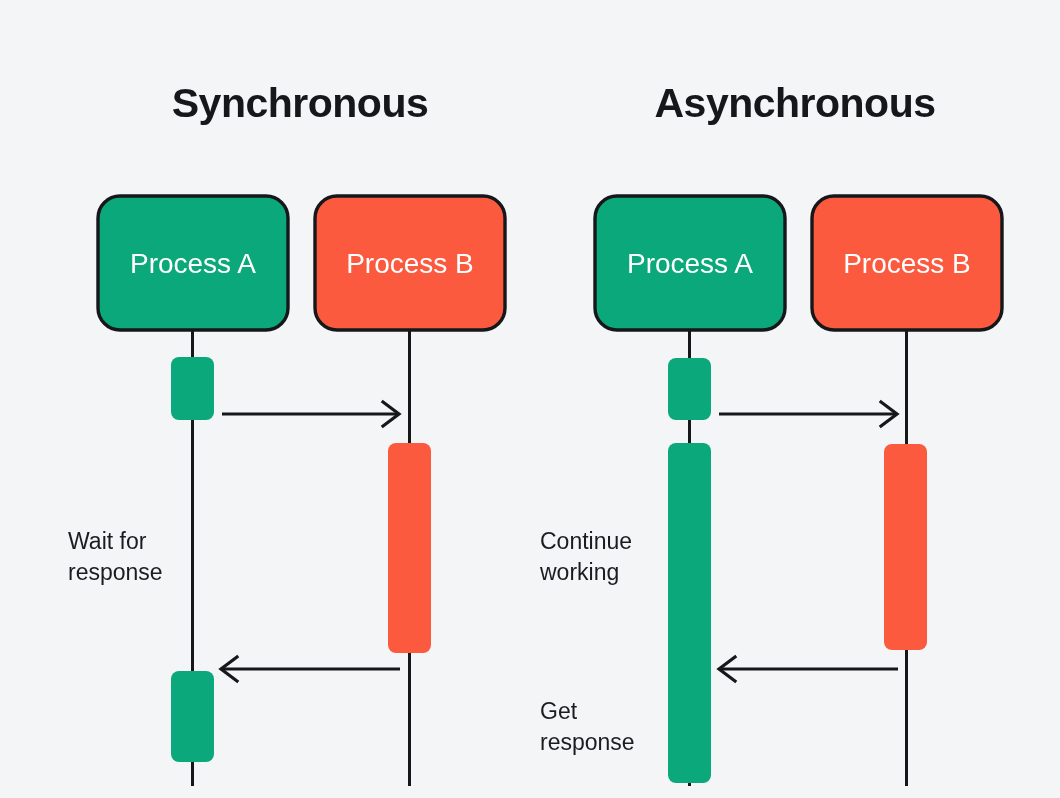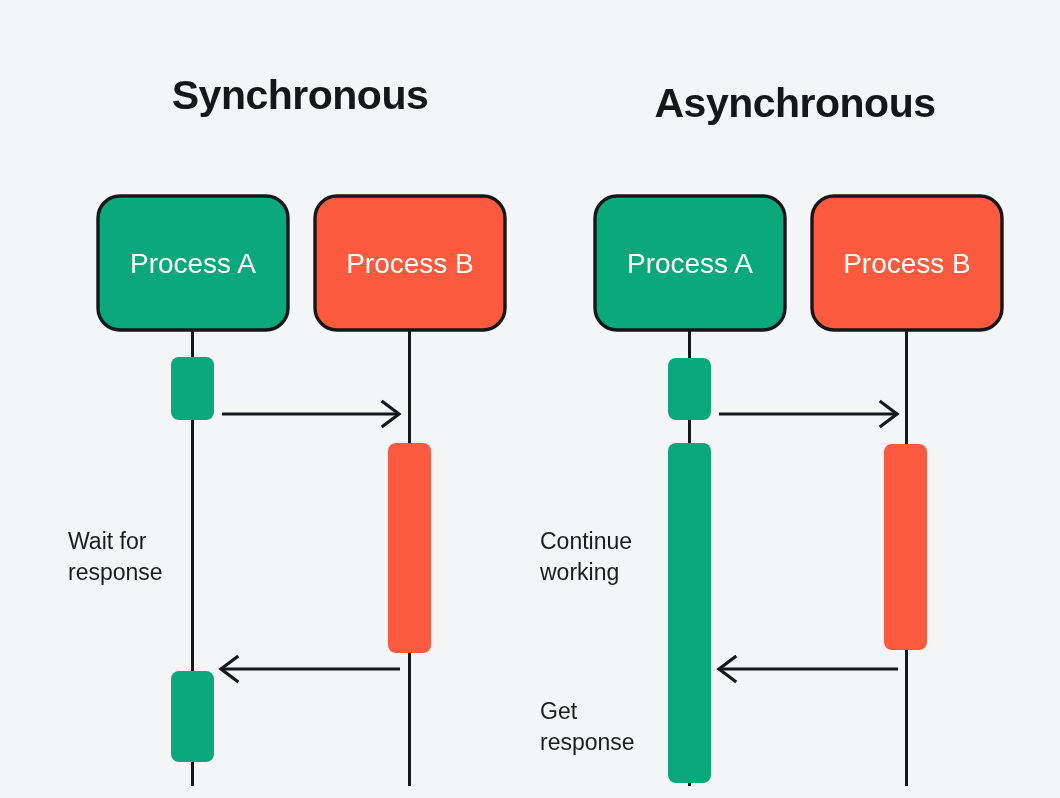--- a/index.html
+++ b/index.html
@@ -19,21 +19,21 @@
     position: absolute;
     margin: 0;
     font-family: "Liberation Sans", sans-serif;
     font-weight: bold;
     font-size: 41px;
     letter-spacing: -0.5px;
     color: #15171a;
     white-space: nowrap;
     text-align: center;
   }
-  #title-sync  { left: 0;   top: 72px; width: 600px; }
+  #title-sync  { left: 0;   top: 80px; width: 600px; }
   #title-async { left: 480px; top: 80px; width: 630px; }
 
   .svg-layer {
     position: absolute;
     left: 0;
     top: 0;
     width: 1060px;
     height: 798px;
   }
   .proc-label {

